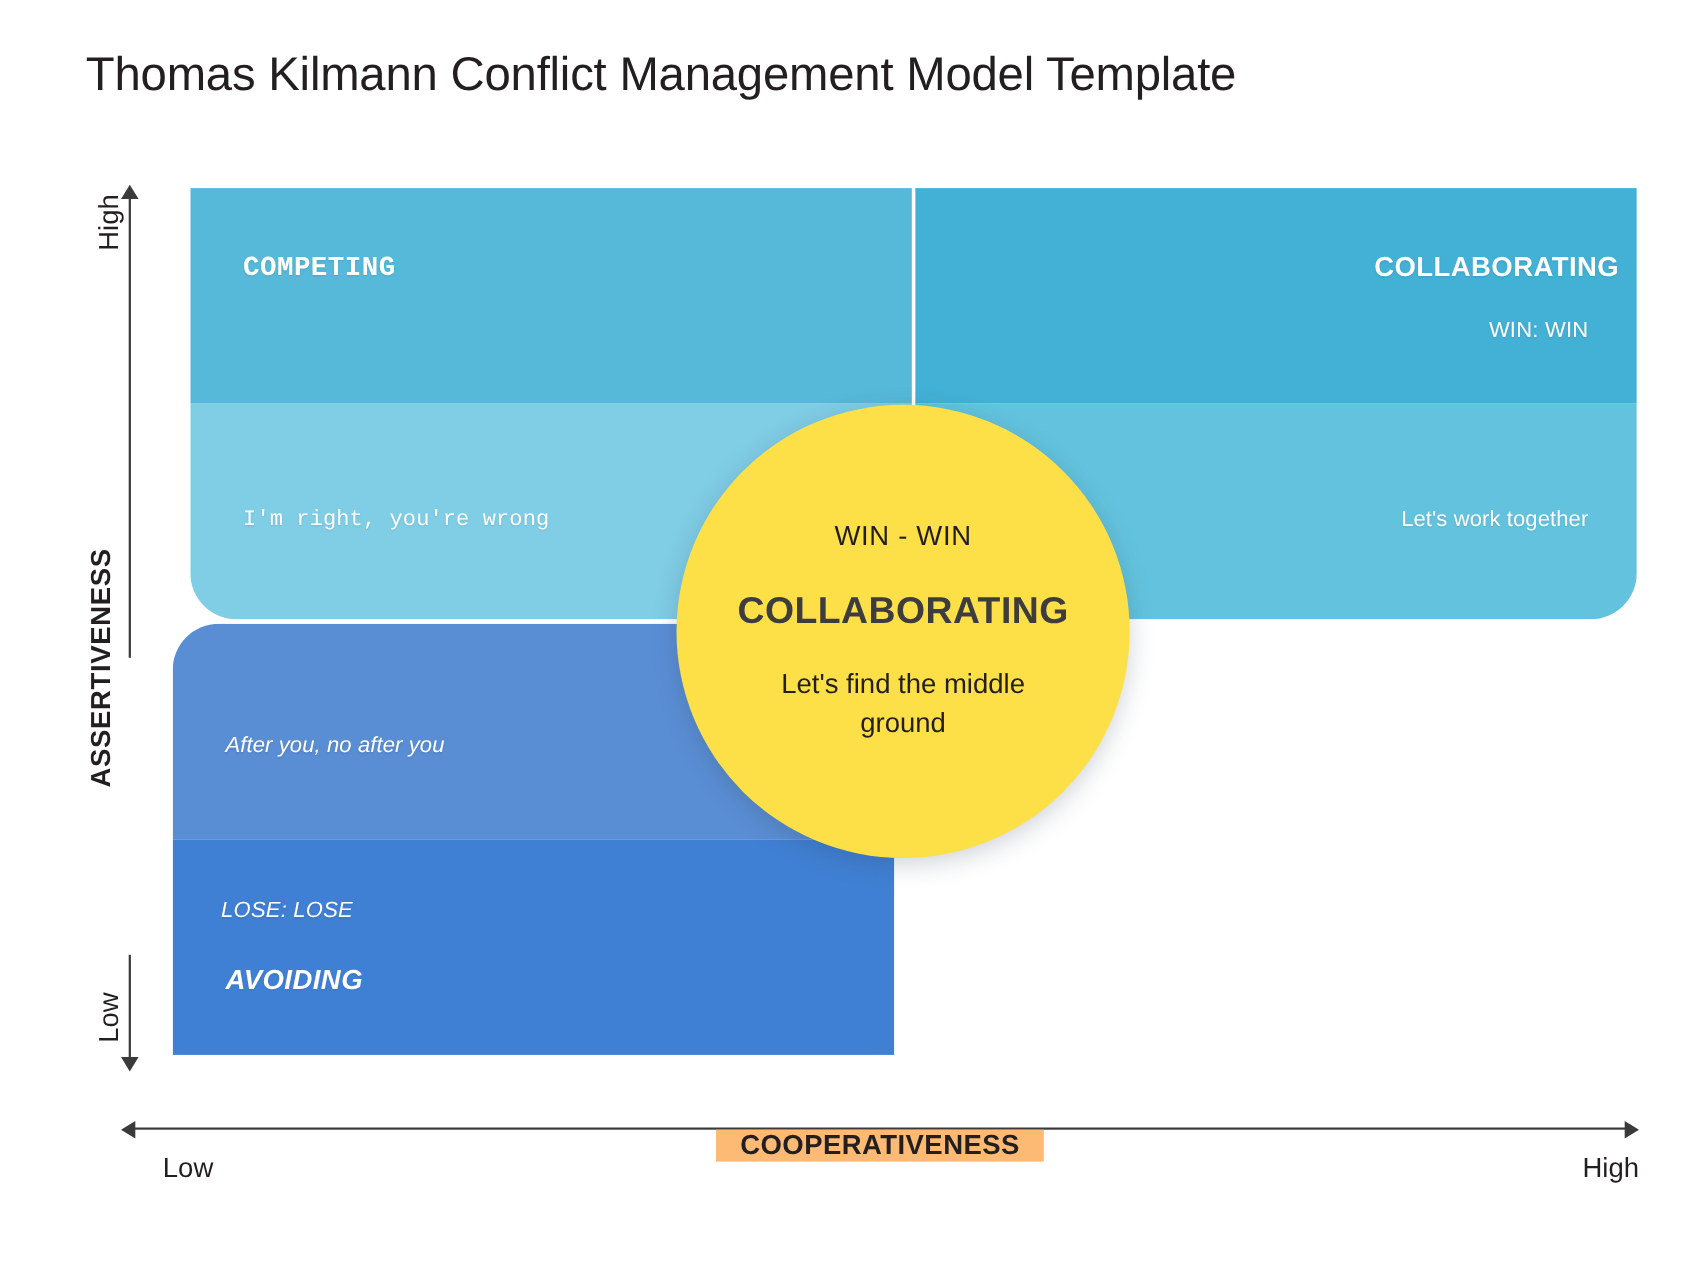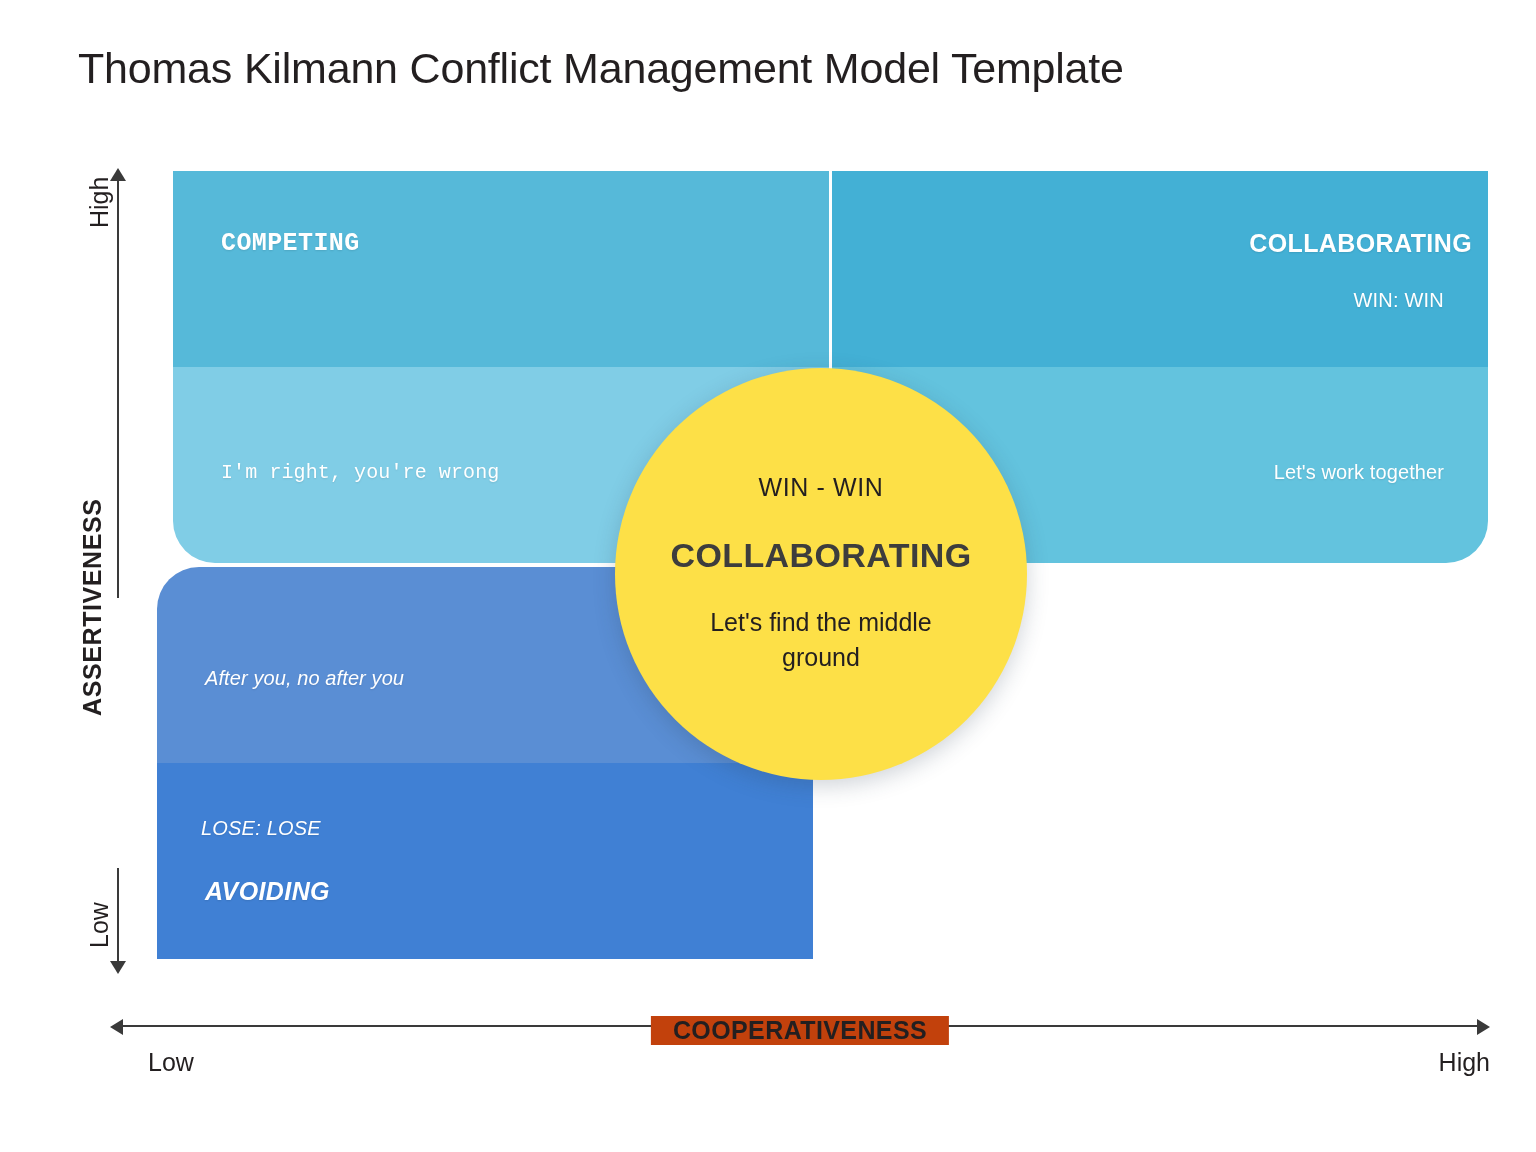--- a/index.html
+++ b/index.html
@@ -257,23 +257,23 @@
     right: 0px;
     top: 15px;
     width: 0; height: 0;
     border-top: 8px solid transparent;
     border-bottom: 8px solid transparent;
     border-left: 13px solid #3a3a3a;
   }
   .x-axis-label {
     position: absolute;
     left: 50%;
-    top: 12px;
+    top: 23px;
     transform: translateX(-50%);
-    background: #c2410c;
+    background: #fdba74;
     padding: 0 22px;
     font-size: 25px;
     font-weight: 700;
     color: #231f20;
     letter-spacing: 0.4px;
     white-space: nowrap;
   }
   .x-tick-low {
     position: absolute;
     left: 38px;

